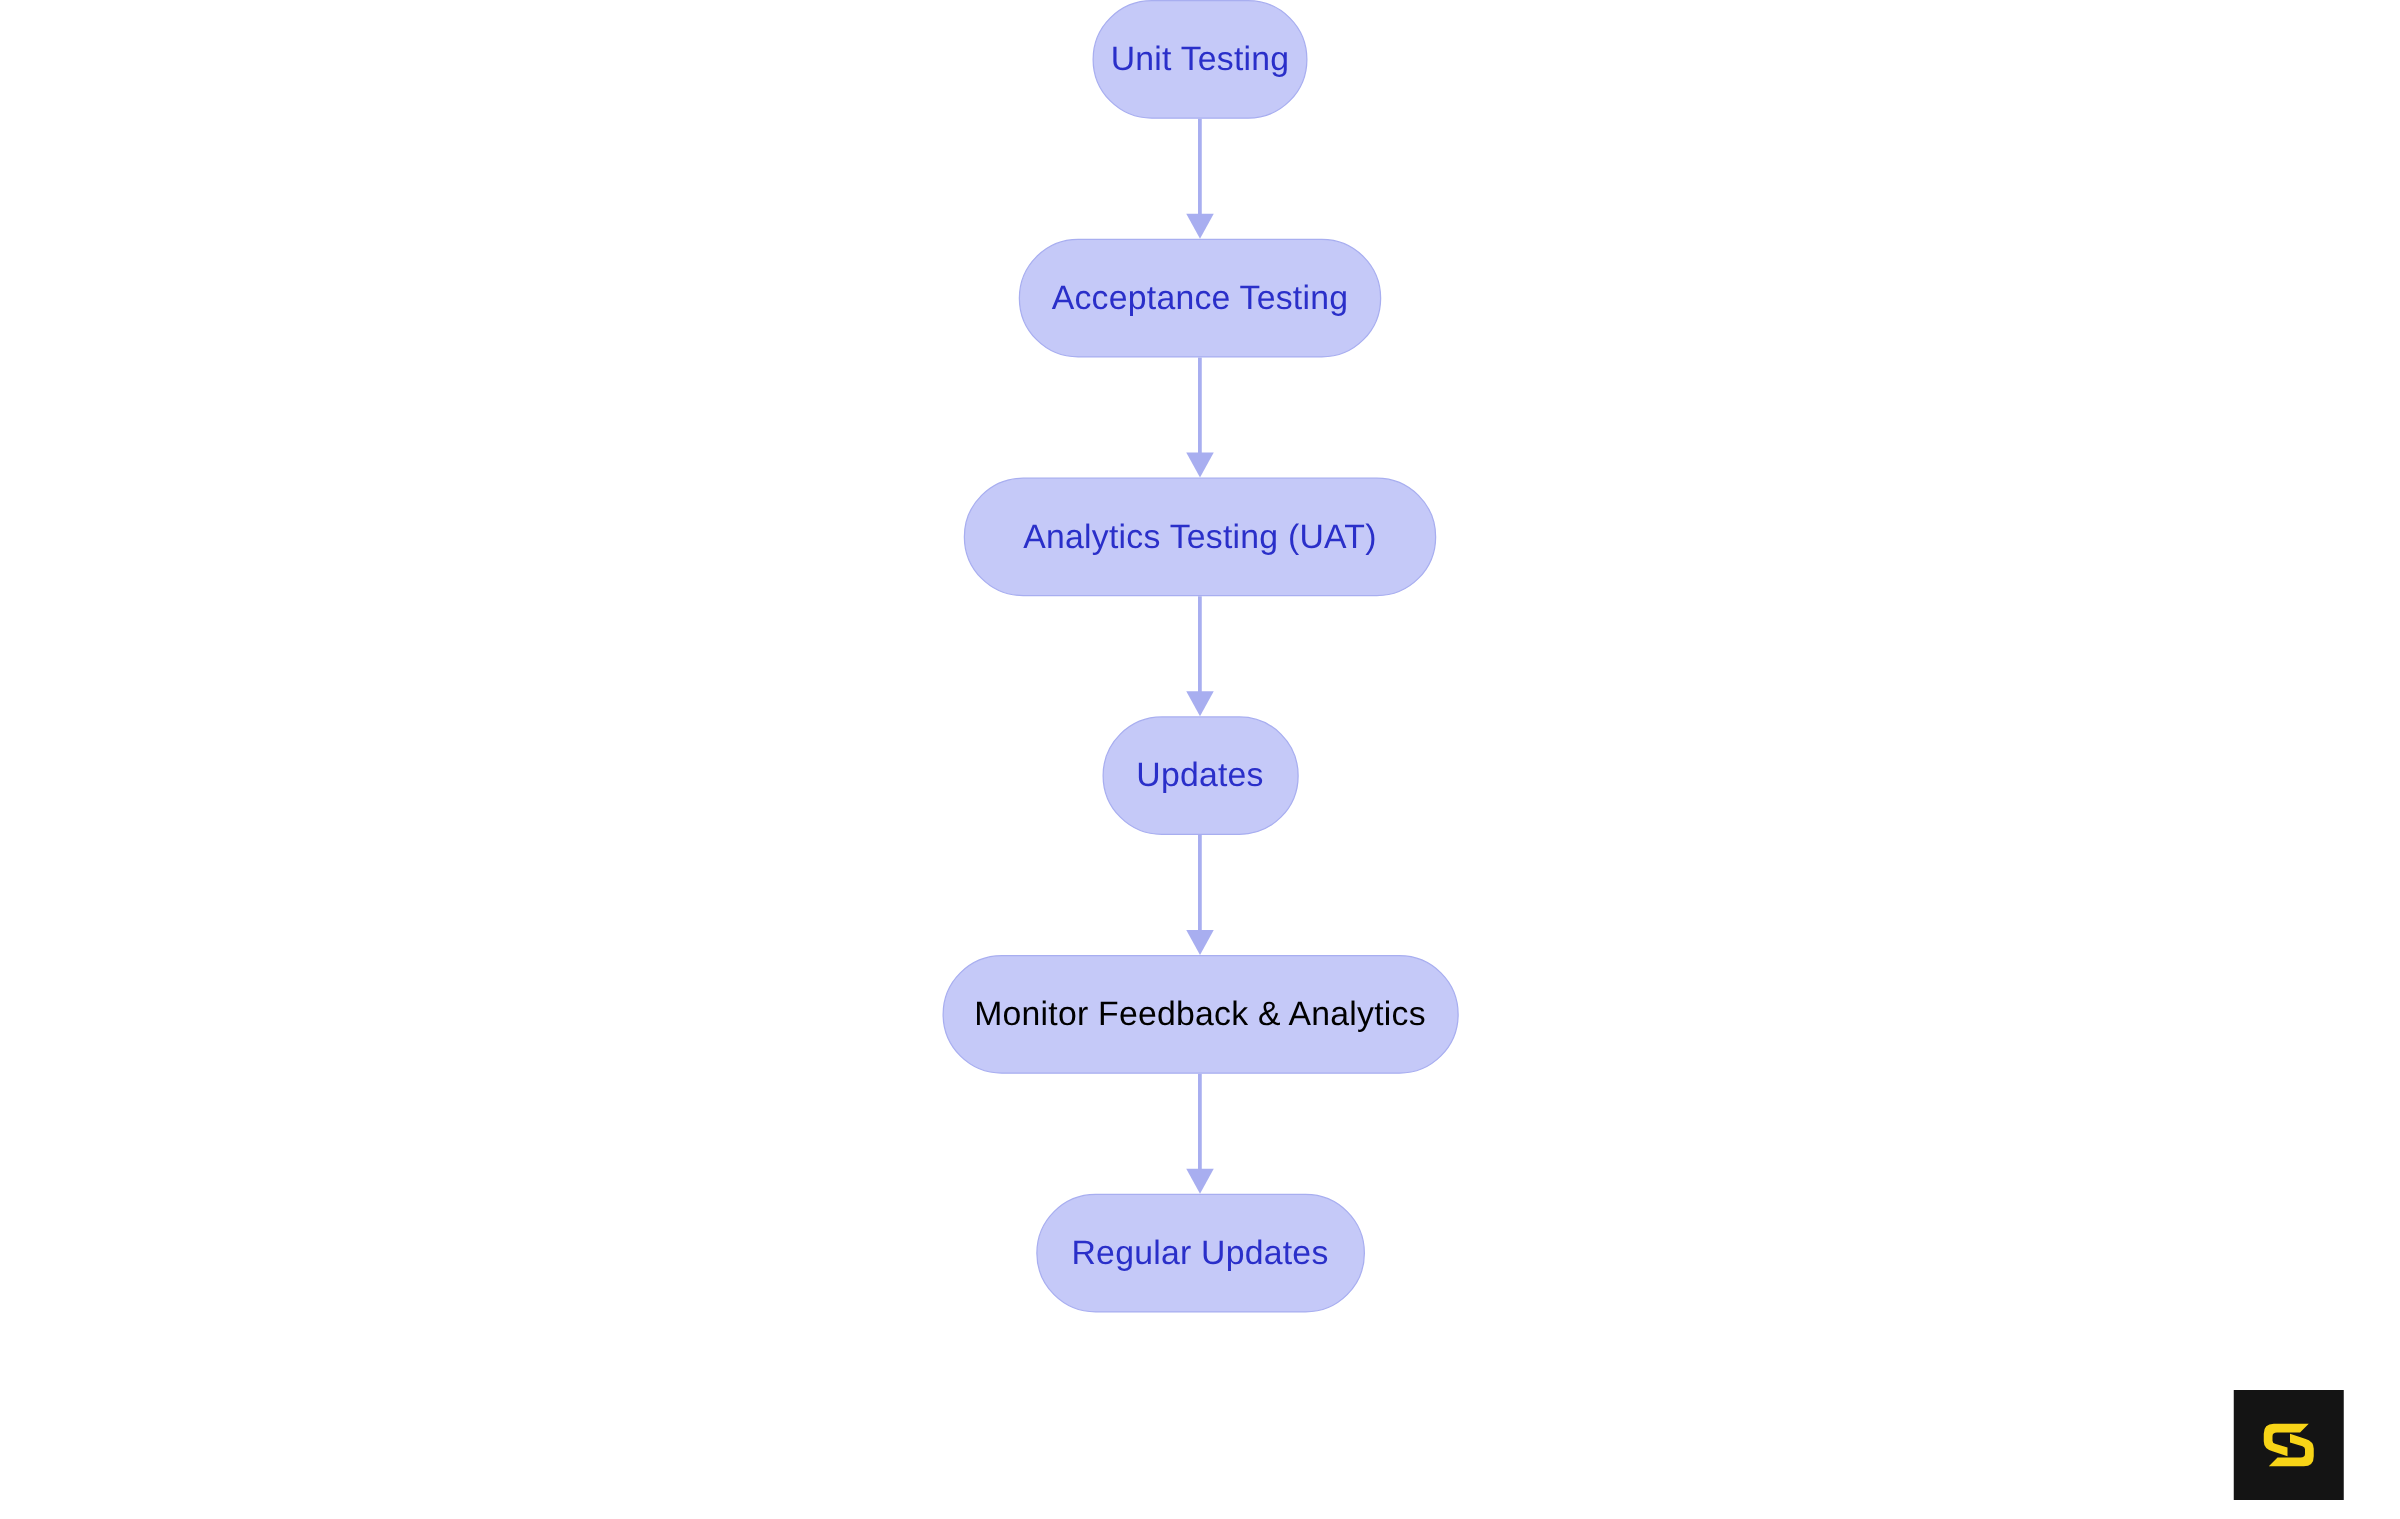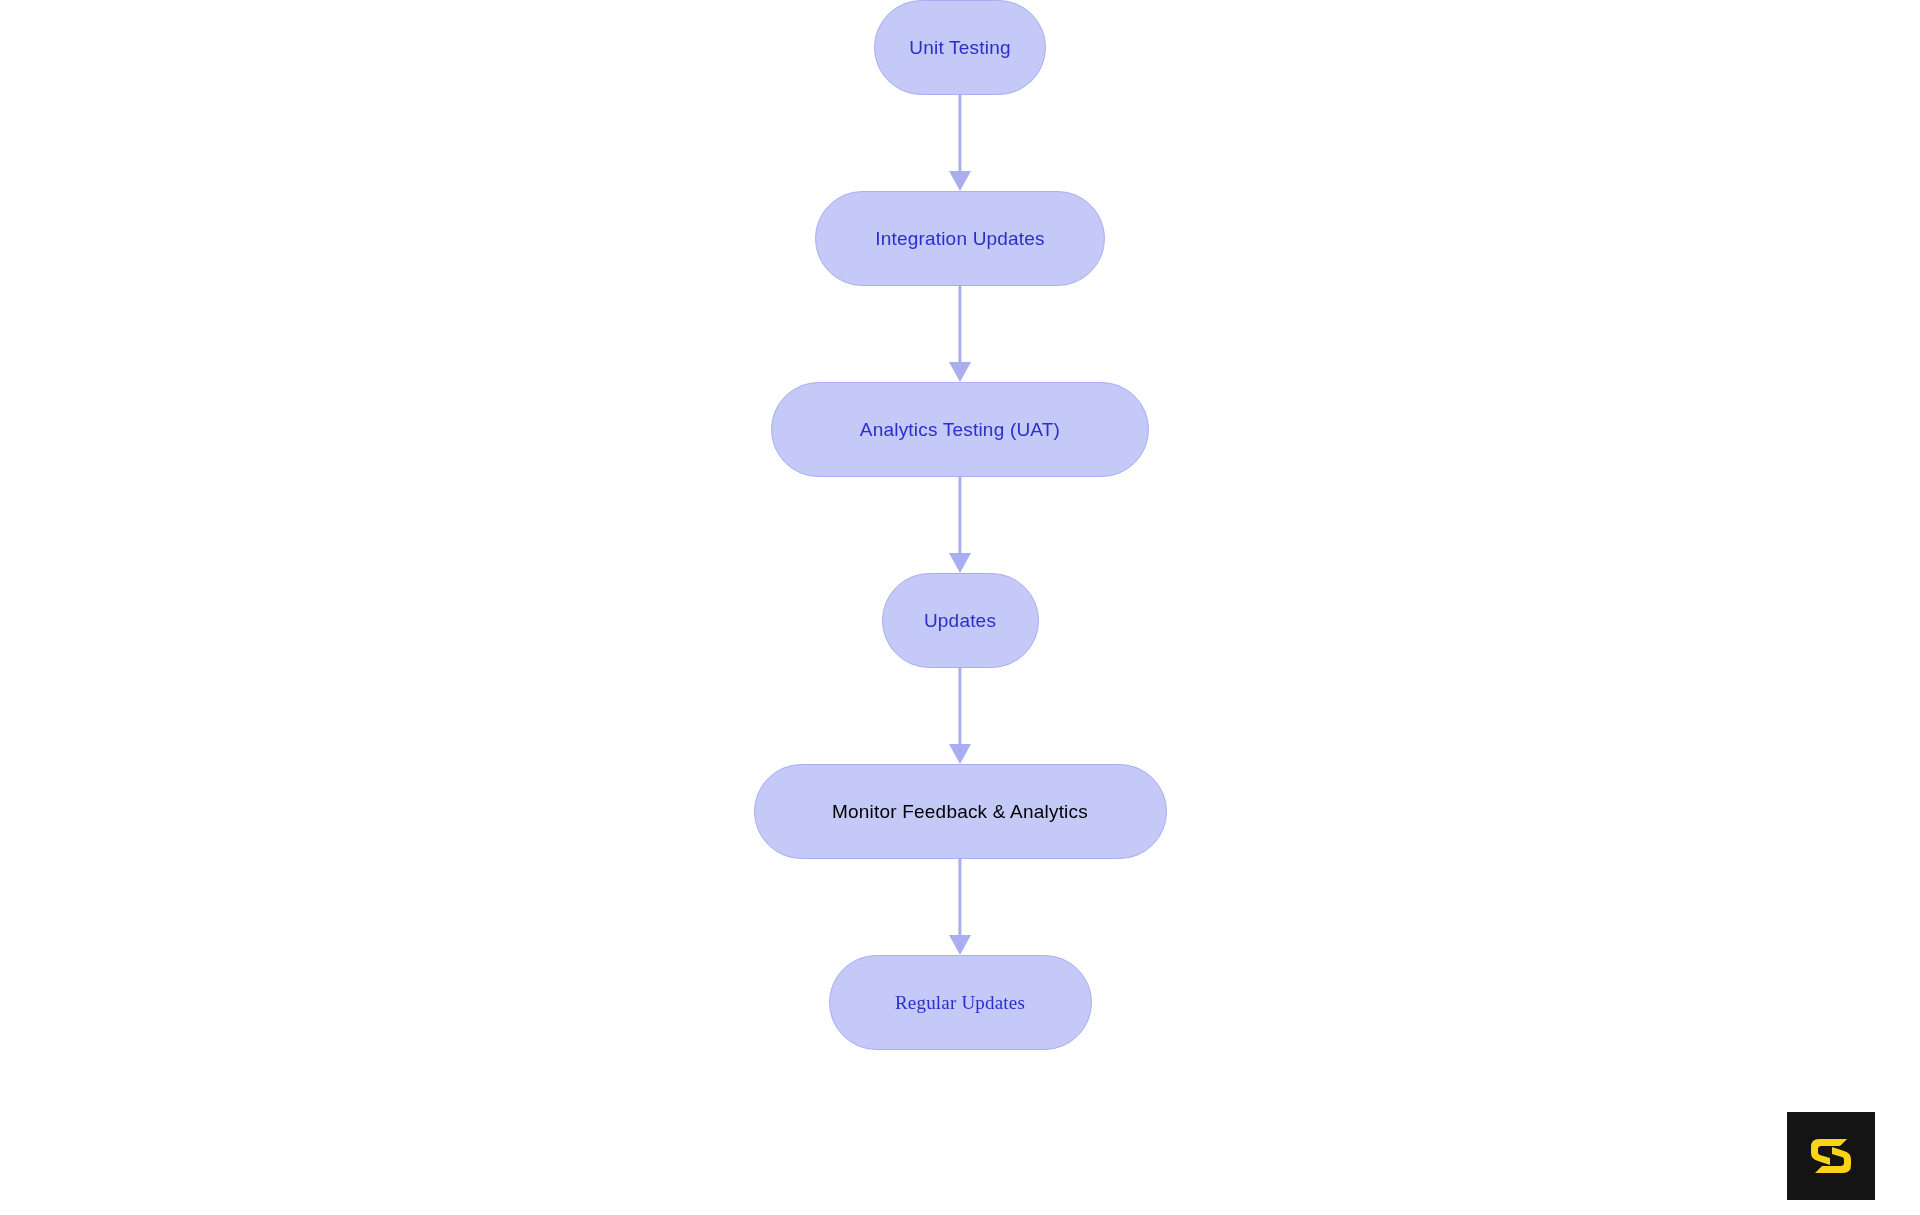--- a/index.html
+++ b/index.html
@@ -38,21 +38,21 @@
     box-sizing: border-box;
     height: 95px;
     border-radius: 48px;
     background: #c5c9f8;
     border: 1.6px solid #a8aef0;
     color: #2a2fc9;
     display: flex;
     align-items: center;
     justify-content: center;
     padding: 0 42px;
-    font-size: 19px;
+    font-size: 27px;
     font-weight: 400;
     letter-spacing: 0.2px;
     white-space: nowrap;
     line-height: 1;
   }
 
   .node-label {
     pointer-events: none;
   }
 
@@ -109,21 +109,21 @@
     <div class="node" id="node-0" style="width: 172px; background: rgb(197, 201, 248); border-color: rgb(168, 174, 240); color: rgb(42, 47, 201);">
       <span class="node-label">Unit Testing</span>
     </div>
 
     <div class="connector">
       <span class="stem" style="background: rgb(168, 174, 240);"></span>
       <span class="head" style="border-top-color: rgb(168, 174, 240);"></span>
     </div>
 
     <div class="node" id="node-1" style="width: 290px; background: rgb(197, 201, 248); border-color: rgb(168, 174, 240); color: rgb(42, 47, 201);">
-      <span class="node-label">Integration Updates</span>
+      <span class="node-label">Acceptance Testing</span>
     </div>
 
     <div class="connector">
       <span class="stem" style="background: rgb(168, 174, 240);"></span>
       <span class="head" style="border-top-color: rgb(168, 174, 240);"></span>
     </div>
 
     <div class="node" id="node-2" style="width: 378px; background: rgb(197, 201, 248); border-color: rgb(168, 174, 240); color: rgb(42, 47, 201);">
       <span class="node-label">Analytics Testing (UAT)</span>
     </div>
@@ -144,21 +144,21 @@
 
     <div class="node" id="node-4" style="width: 413px; background: rgb(197, 201, 248); border-color: rgb(168, 174, 240); color: #000000;">
       <span class="node-label">Monitor Feedback &amp; Analytics</span>
     </div>
 
     <div class="connector">
       <span class="stem" style="background: rgb(168, 174, 240);"></span>
       <span class="head" style="border-top-color: rgb(168, 174, 240);"></span>
     </div>
 
-    <div class="node" id="node-5" style="width: 263px; background: rgb(197, 201, 248); border-color: rgb(168, 174, 240); color: rgb(42, 47, 201); font-family: Liberation Serif, serif;">
+    <div class="node" id="node-5" style="width: 263px; background: rgb(197, 201, 248); border-color: rgb(168, 174, 240); color: rgb(42, 47, 201);">
       <span class="node-label">Regular Updates</span>
     </div>
 
   </div>
 
   <div id="watermark" style="background: rgb(20, 20, 20);">
     <span>
       <svg width="56" height="56" viewBox="0 0 56 56" aria-hidden="true">
         <path d="M44 11 L16 11 Q8 11 8 19 L8 25 Q8 31 15 33 L27 37 L27 30 L17 27 Q15 26.4 15 24.6 L15 21 Q15 18 18.6 18 L37 18 Z
                  M12 45 L40 45 Q48 45 48 37 L48 31 Q48 25 41 23 L29 19 L29 26 L39 29 Q41 29.6 41 31.4 L41 35 Q41 38 37.4 38 L19 38 Z" fill="#f7d417"></path>

